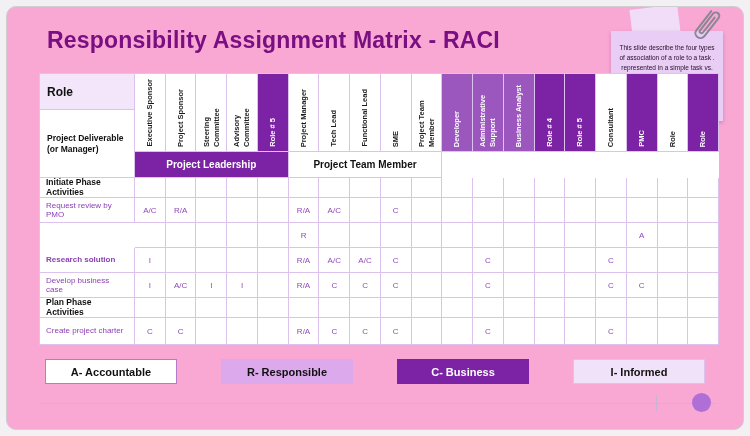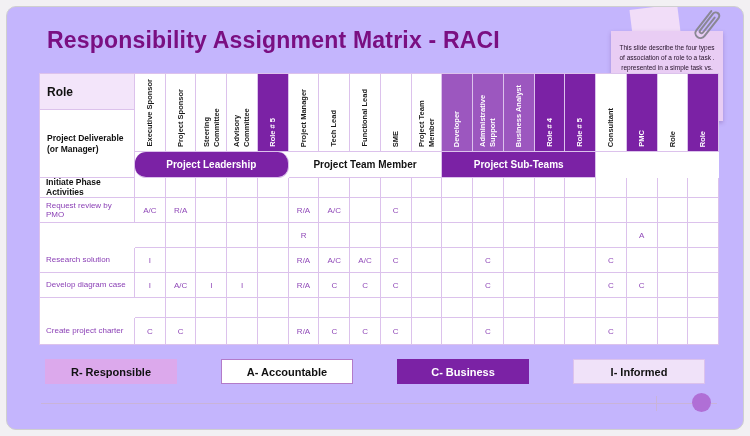--- a/index.html
+++ b/index.html
@@ -5,21 +5,21 @@
   * { box-sizing: border-box; margin: 0; padding: 0; }
   html, body { width: 750px; height: 436px; }
   body {
     font-family: "Liberation Sans", sans-serif;
     background: #f2f0f3;
     position: relative;
     overflow: hidden;
   }
   .slide {
     position: absolute; inset: 6px;
-    background: #c4b5fd;
+    background: #f9a8d4;
     border: 1px solid #cfcfcf;
     border-radius: 10px;
     overflow: hidden;
   }
   .title {
     position: absolute; left: 40px; top: 20px;
     font-size: 23px; font-weight: bold; color: #7A0F82;
     letter-spacing: 0.2px;
   }
   
@@ -176,28 +176,25 @@
       </div>
       <div class="col-head dark" style="grid-area: 1 / 18;">
         <span>PMC</span>
       </div>
       <div class="col-head plain" style="grid-area: 1 / 19;">
         <span>Role</span>
       </div>
       <div class="col-head dark" style="grid-area: 1 / 20;">
         <span>Role</span>
       </div>
-      <div class="group-cell purple" style="grid-area: 2 / 2 / auto / span 5; border-radius: 11px;">
+      <div class="group-cell purple" style="grid-area: 2 / 2 / auto / span 5;">
         <span>Project Leadership</span>
       </div>
       <div class="group-cell white" style="grid-area: 2 / 7 / auto / span 5;">
         <span>Project Team Member</span>
-      </div>
-      <div class="group-cell purple" style="grid-area: 2 / 12 / auto / span 5;">
-        <span>Project Sub-Teams</span>
       </div>
       <div class="row-label phase" style="grid-area: 3 / 1;">Initiate Phase Activities</div>
       <div class="m-cell" style="grid-area: 3 / 2;"></div>
       <div class="m-cell" style="grid-area: 3 / 3;"></div>
       <div class="m-cell" style="grid-area: 3 / 4;"></div>
       <div class="m-cell" style="grid-area: 3 / 5;"></div>
       <div class="m-cell" style="grid-area: 3 / 6;"></div>
       <div class="m-cell" style="grid-area: 3 / 7;"></div>
       <div class="m-cell" style="grid-area: 3 / 8;"></div>
       <div class="m-cell" style="grid-area: 3 / 9;"></div>
@@ -244,60 +241,61 @@
       <div class="m-cell" style="grid-area: 5 / 11;"></div>
       <div class="m-cell" style="grid-area: 5 / 12;"></div>
       <div class="m-cell" style="grid-area: 5 / 13;"></div>
       <div class="m-cell" style="grid-area: 5 / 14;"></div>
       <div class="m-cell" style="grid-area: 5 / 15;"></div>
       <div class="m-cell" style="grid-area: 5 / 16;"></div>
       <div class="m-cell" style="grid-area: 5 / 17;"></div>
       <div class="m-cell" style="grid-area: 5 / 18;">A</div>
       <div class="m-cell" style="grid-area: 5 / 19;"></div>
       <div class="m-cell" style="grid-area: 5 / 20;"></div>
-      <div class="row-label data" style="grid-area: 6 / 1;">Research solution</div>
+      <div class="row-label data" style="grid-area: 6 / 1; font-weight: bold;">Research solution</div>
       <div class="m-cell" style="grid-area: 6 / 2;">I</div>
       <div class="m-cell" style="grid-area: 6 / 3;"></div>
       <div class="m-cell" style="grid-area: 6 / 4;"></div>
       <div class="m-cell" style="grid-area: 6 / 5;"></div>
       <div class="m-cell" style="grid-area: 6 / 6;"></div>
       <div class="m-cell" style="grid-area: 6 / 7;">R/A</div>
       <div class="m-cell" style="grid-area: 6 / 8;">A/C</div>
       <div class="m-cell" style="grid-area: 6 / 9;">A/C</div>
       <div class="m-cell" style="grid-area: 6 / 10;">C</div>
       <div class="m-cell" style="grid-area: 6 / 11;"></div>
       <div class="m-cell" style="grid-area: 6 / 12;"></div>
       <div class="m-cell" style="grid-area: 6 / 13;">C</div>
       <div class="m-cell" style="grid-area: 6 / 14;"></div>
       <div class="m-cell" style="grid-area: 6 / 15;"></div>
       <div class="m-cell" style="grid-area: 6 / 16;"></div>
       <div class="m-cell" style="grid-area: 6 / 17;">C</div>
       <div class="m-cell" style="grid-area: 6 / 18;"></div>
       <div class="m-cell" style="grid-area: 6 / 19;"></div>
       <div class="m-cell" style="grid-area: 6 / 20;"></div>
-      <div class="row-label data" style="grid-area: 7 / 1;">Develop diagram case</div>
+      <div class="row-label data" style="grid-area: 7 / 1;">Develop business case</div>
       <div class="m-cell" style="grid-area: 7 / 2;">I</div>
       <div class="m-cell" style="grid-area: 7 / 3;">A/C</div>
       <div class="m-cell" style="grid-area: 7 / 4;">I</div>
       <div class="m-cell" style="grid-area: 7 / 5;">I</div>
       <div class="m-cell" style="grid-area: 7 / 6;"></div>
       <div class="m-cell" style="grid-area: 7 / 7;">R/A</div>
       <div class="m-cell" style="grid-area: 7 / 8;">C</div>
       <div class="m-cell" style="grid-area: 7 / 9;">C</div>
       <div class="m-cell" style="grid-area: 7 / 10;">C</div>
       <div class="m-cell" style="grid-area: 7 / 11;"></div>
       <div class="m-cell" style="grid-area: 7 / 12;"></div>
       <div class="m-cell" style="grid-area: 7 / 13;">C</div>
       <div class="m-cell" style="grid-area: 7 / 14;"></div>
       <div class="m-cell" style="grid-area: 7 / 15;"></div>
       <div class="m-cell" style="grid-area: 7 / 16;"></div>
       <div class="m-cell" style="grid-area: 7 / 17;">C</div>
       <div class="m-cell" style="grid-area: 7 / 18;">C</div>
       <div class="m-cell" style="grid-area: 7 / 19;"></div>
       <div class="m-cell" style="grid-area: 7 / 20;"></div>
+      <div class="row-label phase" style="grid-area: 8 / 1;">Plan Phase Activities</div>
       <div class="m-cell" style="grid-area: 8 / 2;"></div>
       <div class="m-cell" style="grid-area: 8 / 3;"></div>
       <div class="m-cell" style="grid-area: 8 / 4;"></div>
       <div class="m-cell" style="grid-area: 8 / 5;"></div>
       <div class="m-cell" style="grid-area: 8 / 6;"></div>
       <div class="m-cell" style="grid-area: 8 / 7;"></div>
       <div class="m-cell" style="grid-area: 8 / 8;"></div>
       <div class="m-cell" style="grid-area: 8 / 9;"></div>
       <div class="m-cell" style="grid-area: 8 / 10;"></div>
       <div class="m-cell" style="grid-area: 8 / 11;"></div>
@@ -326,22 +324,22 @@
       <div class="m-cell" style="grid-area: 9 / 14;"></div>
       <div class="m-cell" style="grid-area: 9 / 15;"></div>
       <div class="m-cell" style="grid-area: 9 / 16;"></div>
       <div class="m-cell" style="grid-area: 9 / 17;">C</div>
       <div class="m-cell" style="grid-area: 9 / 18;"></div>
       <div class="m-cell" style="grid-area: 9 / 19;"></div>
       <div class="m-cell" style="grid-area: 9 / 20;"></div>
     </div>
 
   <div class="legend">
+    <div class="legend-box outline">A- Accountable</div>
     <div class="legend-box light">R- Responsible</div>
-    <div class="legend-box outline">A- Accountable</div>
     <div class="legend-box dark">C- Business</div>
     <div class="legend-box lighter">I- Informed</div>
   </div>
 
   <div class="footer-line"></div>
   <div class="footer-tick"></div>
   <div class="footer-dot"></div>
 
 </div>
 

